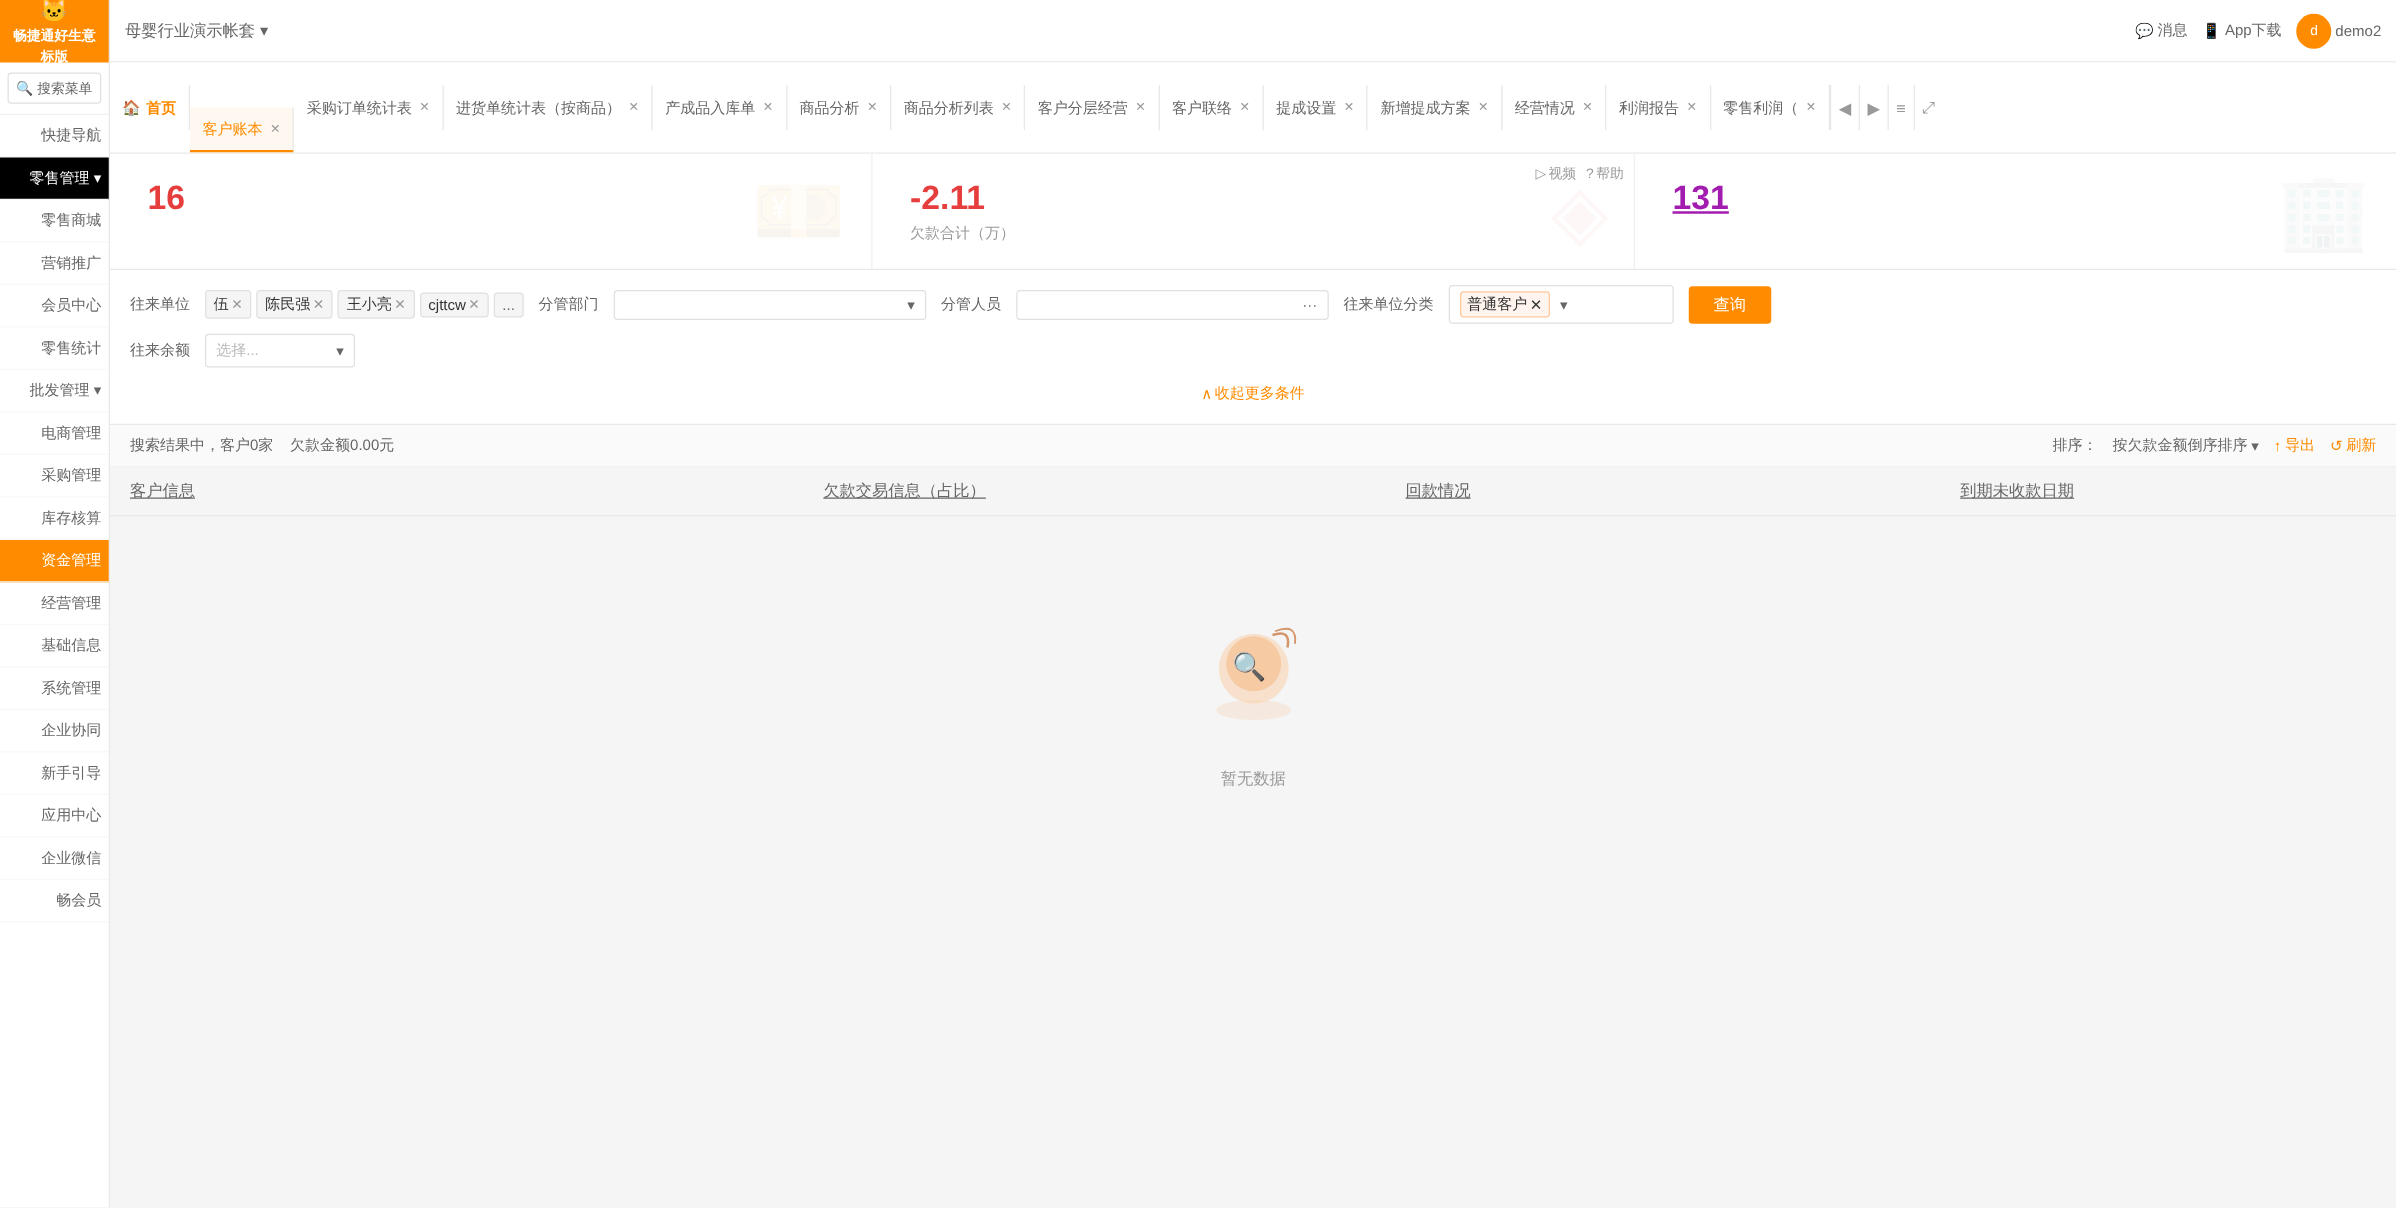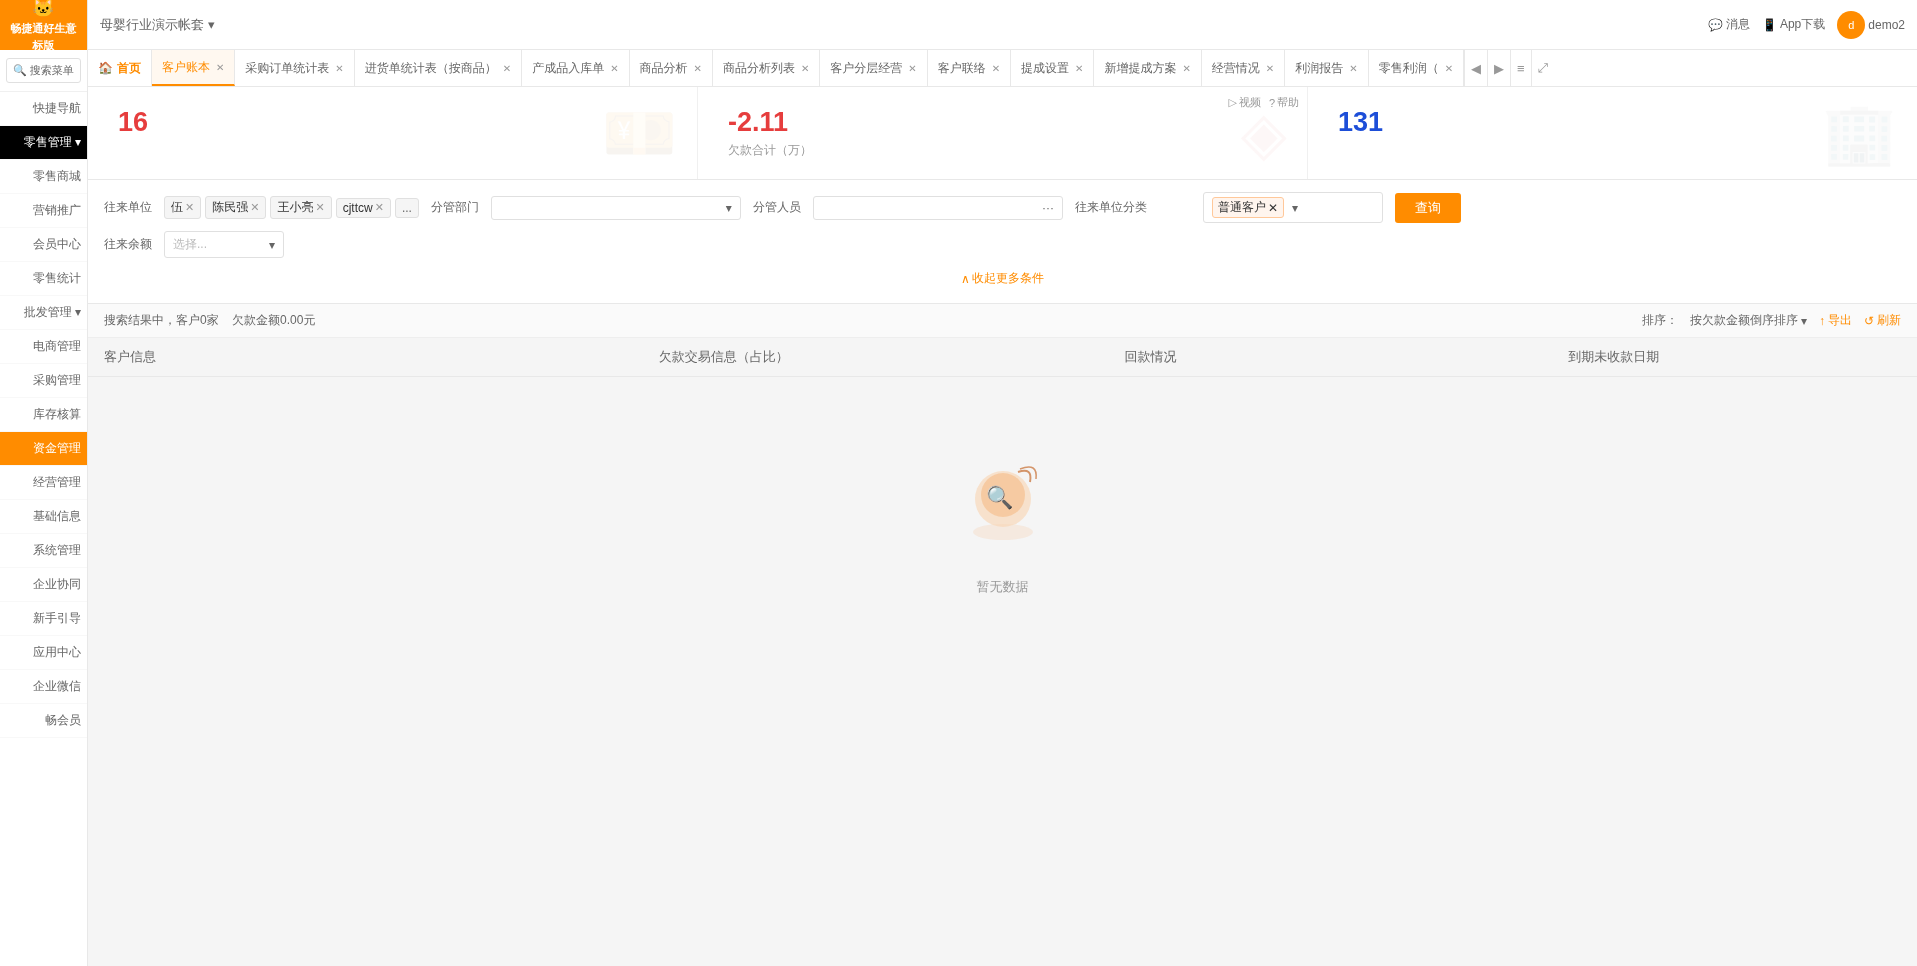--- a/index.html
+++ b/index.html
@@ -21,35 +21,35 @@
     .topbar { height: 50px; background: #fff; border-bottom: 1px solid #e8e8e8; display: flex; align-items: center; justify-content: space-between; padding: 0 12px; flex-shrink: 0; }
     .topbar-left { display: flex; align-items: center; gap: 8px; }
     .workspace-selector { display: flex; align-items: center; gap: 4px; color: #666; font-size: 13px; cursor: pointer; }
     .topbar-right { display: flex; align-items: center; gap: 12px; color: #666; font-size: 12px; }
     .topbar-right-item { display: flex; align-items: center; gap: 3px; cursor: pointer; }
     .avatar { width: 28px; height: 28px; border-radius: 50%; background: #ff8c00; display: flex; align-items: center; justify-content: center; color: white; font-size: 11px; }
 
     
     .tabs-bar { background: #fff; border-bottom: 1px solid #e8e8e8; display: flex; align-items: center; flex-shrink: 0; overflow: hidden; min-height: 36px; }
     .tab { display: flex; align-items: center; gap: 4px; padding: 0 10px; height: 36px; font-size: 12px; cursor: pointer; white-space: nowrap; border-right: 1px solid #e8e8e8; color: #666; flex-shrink: 0; }
-    .tab.active { background: #fff8f0; color: #ff8c00; border-bottom: 2px solid #ff8c00; }
+    .tab.active { background: #fff8f0; color: #ff8c00; border-bottom: 2px solid #ff8c00; margin-top: 36px; }
     .tab.home { color: #ff8c00; font-weight: bold; }
     .tab-close { font-size: 10px; color: #999; cursor: pointer; margin-left: 2px; }
     .tabs-nav-btn { padding: 0 6px; height: 36px; display: flex; align-items: center; cursor: pointer; color: #999; border-left: 1px solid #e8e8e8; flex-shrink: 0; }
 
     
     .page-content { flex: 1; overflow-y: auto; background: #f5f5f5; }
 
     
     .summary-cards { display: flex; background: white; border-bottom: 1px solid #e8e8e8; }
     .summary-card { flex: 1; padding: 20px 30px; position: relative; display: flex; flex-direction: column; gap: 4px; border-right: 1px solid #f0f0f0; }
     .summary-card:last-child { border-right: none; }
     .summary-number { font-size: 27px; font-weight: bold; }
     .summary-number.red { color: #e63d3d; }
-    .summary-number.black { color: #1d4ed8; }
+    .summary-number.black { color: #a21caf; text-decoration: underline; }
     .summary-label { color: #999; font-size: 12px; }
     .summary-bg-icon { position: absolute; right: 20px; top: 50%; transform: translateY(-50%); opacity: 0.08; font-size: 60px; }
     .card-video-help { position: absolute; top: 8px; right: 8px; display: flex; gap: 8px; font-size: 11px; color: #999; }
     .card-video-help span { cursor: pointer; display: flex; align-items: center; gap: 2px; }
 
     
     .filter-area { background: white; padding: 12px 16px; border-bottom: 1px solid #e8e8e8; }
     .filter-row { display: flex; align-items: center; gap: 12px; margin-bottom: 8px; flex-wrap: wrap; }
     .filter-label { color: #666; font-size: 12px; white-space: nowrap; }
     .filter-tags { display: flex; align-items: center; gap: 4px; flex-wrap: wrap; }
@@ -66,21 +66,21 @@
     
     .results-bar { padding: 8px 16px; background: #fafafa; border-bottom: 1px solid #eee; display: flex; align-items: center; justify-content: space-between; }
     .results-info { font-size: 12px; color: #666; }
     .results-actions { display: flex; align-items: flex-end; gap: 12px; font-size: 12px; color: #666; }
     .sort-label { color: #666; }
     .sort-select { display: flex; align-items: center; gap: 3px; color: #666; cursor: pointer; }
     .action-btn { display: flex; align-items: center; gap: 3px; color: #ff8c00; cursor: pointer; }
 
     
     .table-header { display: flex; background: #f5f5f5; border-bottom: 1px solid #e8e8e8; padding: 10px 16px; }
-    .table-col { font-size: 13px; color: #666; font-weight: 500; }
+    .table-col { font-size: 13px; color: #666; font-weight: 500; text-decoration: underline; }
     .col-customer { flex: 2.5; }
     .col-debt { flex: 2; }
     .col-repayment { flex: 2; margin-left: 22px; }
     .col-date { flex: 1.5; }
 
     
     .empty-state { display: flex; flex-direction: column; align-items: center; justify-content: center; padding: 80px 20px; }
     .empty-icon { font-size: 80px; color: #f0c8a0; margin-bottom: 12px; }
     .empty-text { color: #999; font-size: 13px; }
   </style>
@@ -299,21 +299,21 @@
           <span style="flex:1;"></span>
           <span>▾</span>
         </div>
         <span class="filter-label">分管人员</span>
         <div class="filter-select filter-select-wide">
           <span style="flex:1;"></span>
           <span>···</span>
         </div>
         <span class="filter-label">往来单位分类</span>
         <div class="filter-input-tag">
-          <div class="filter-select" style="min-width:180px;margin-left:44px;">
+          <div class="filter-select" style="min-width:180px;">
             <div class="selected-tag">
               <span>普通客户</span>
               <span style="cursor:pointer;">✕</span>
             </div>
             <span style="margin-left:4px;">▾</span>
           </div>
         </div>
         <button class="query-btn">查询</button>
       </div>
       <div class="filter-row">

